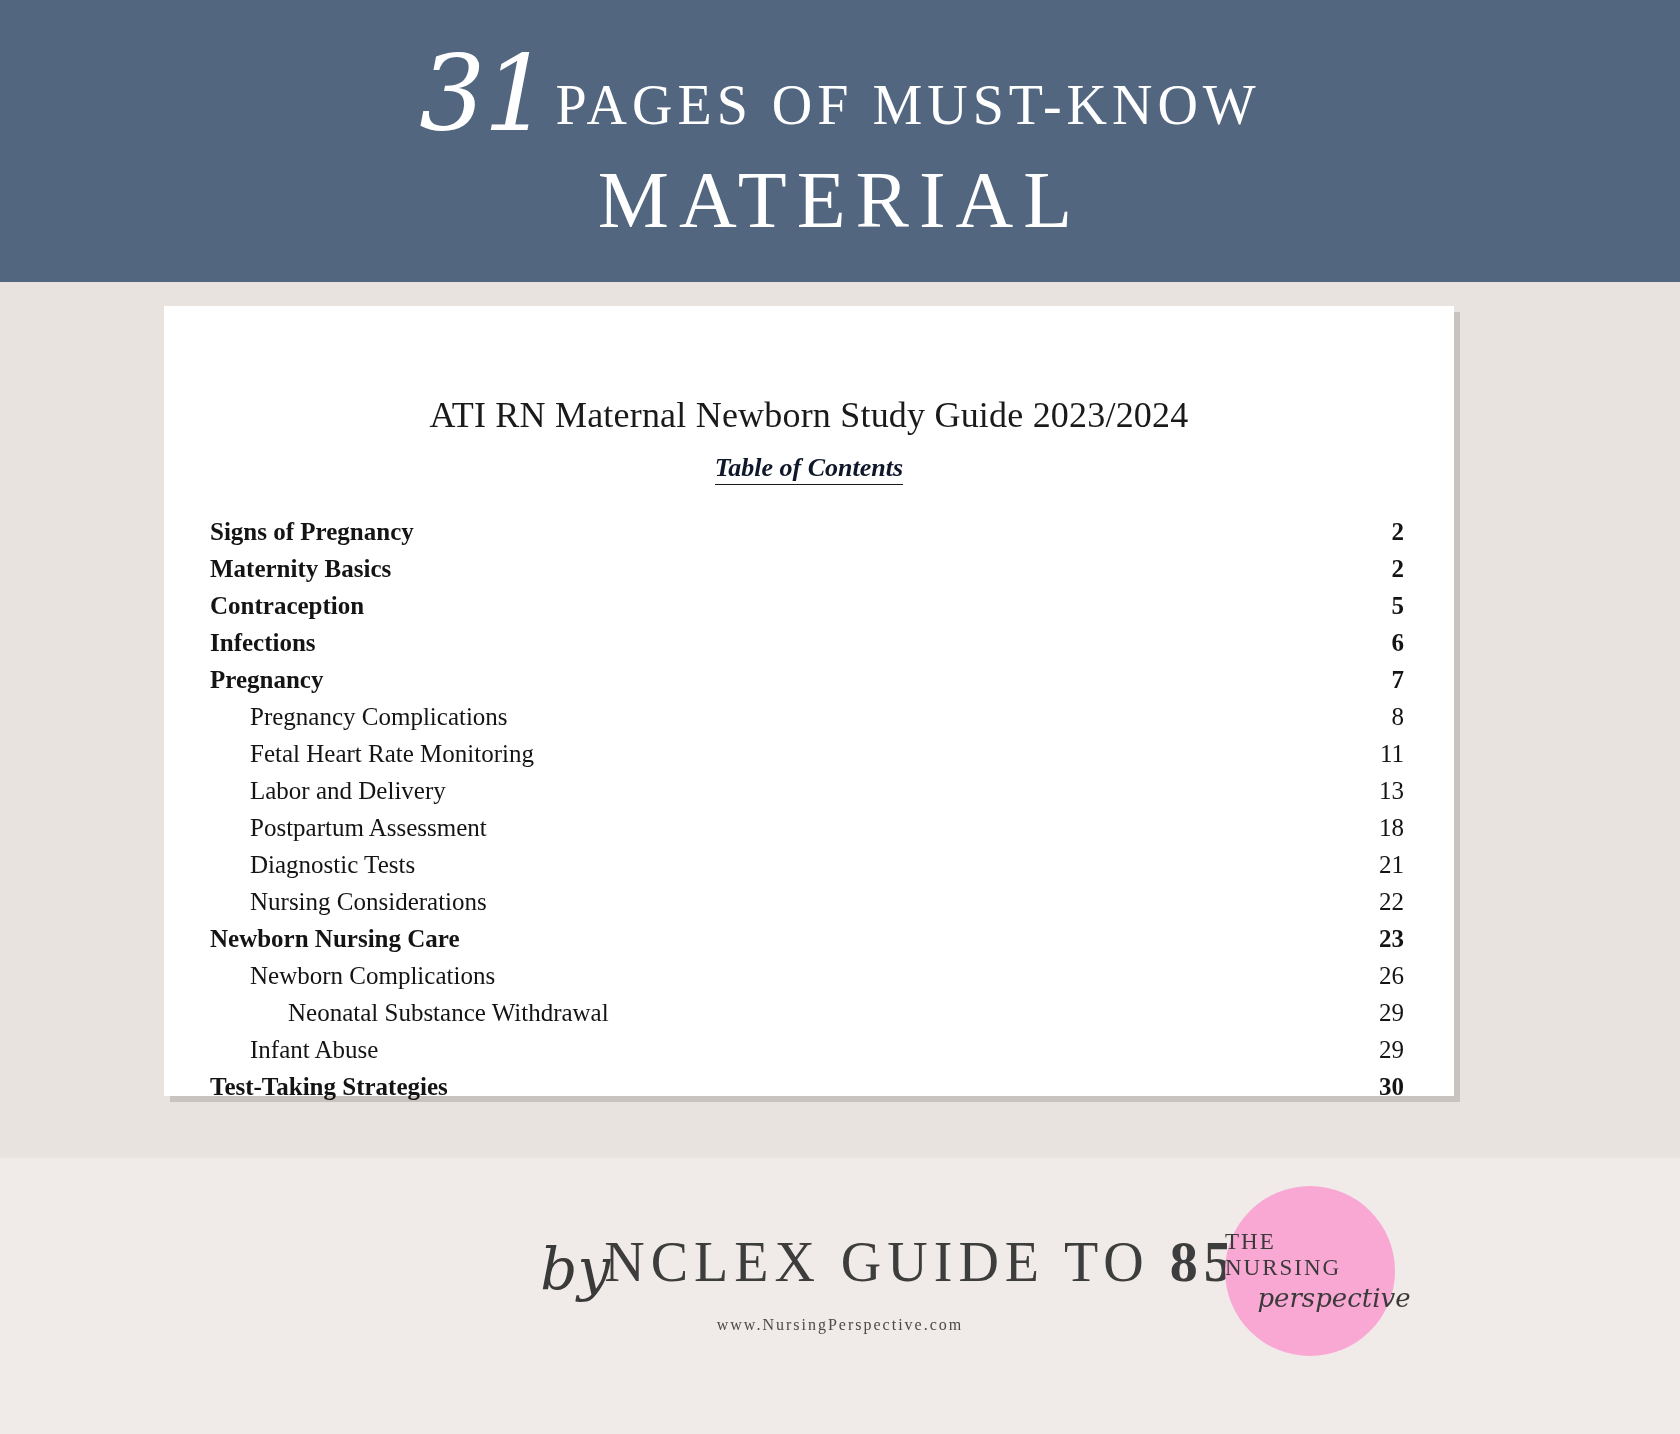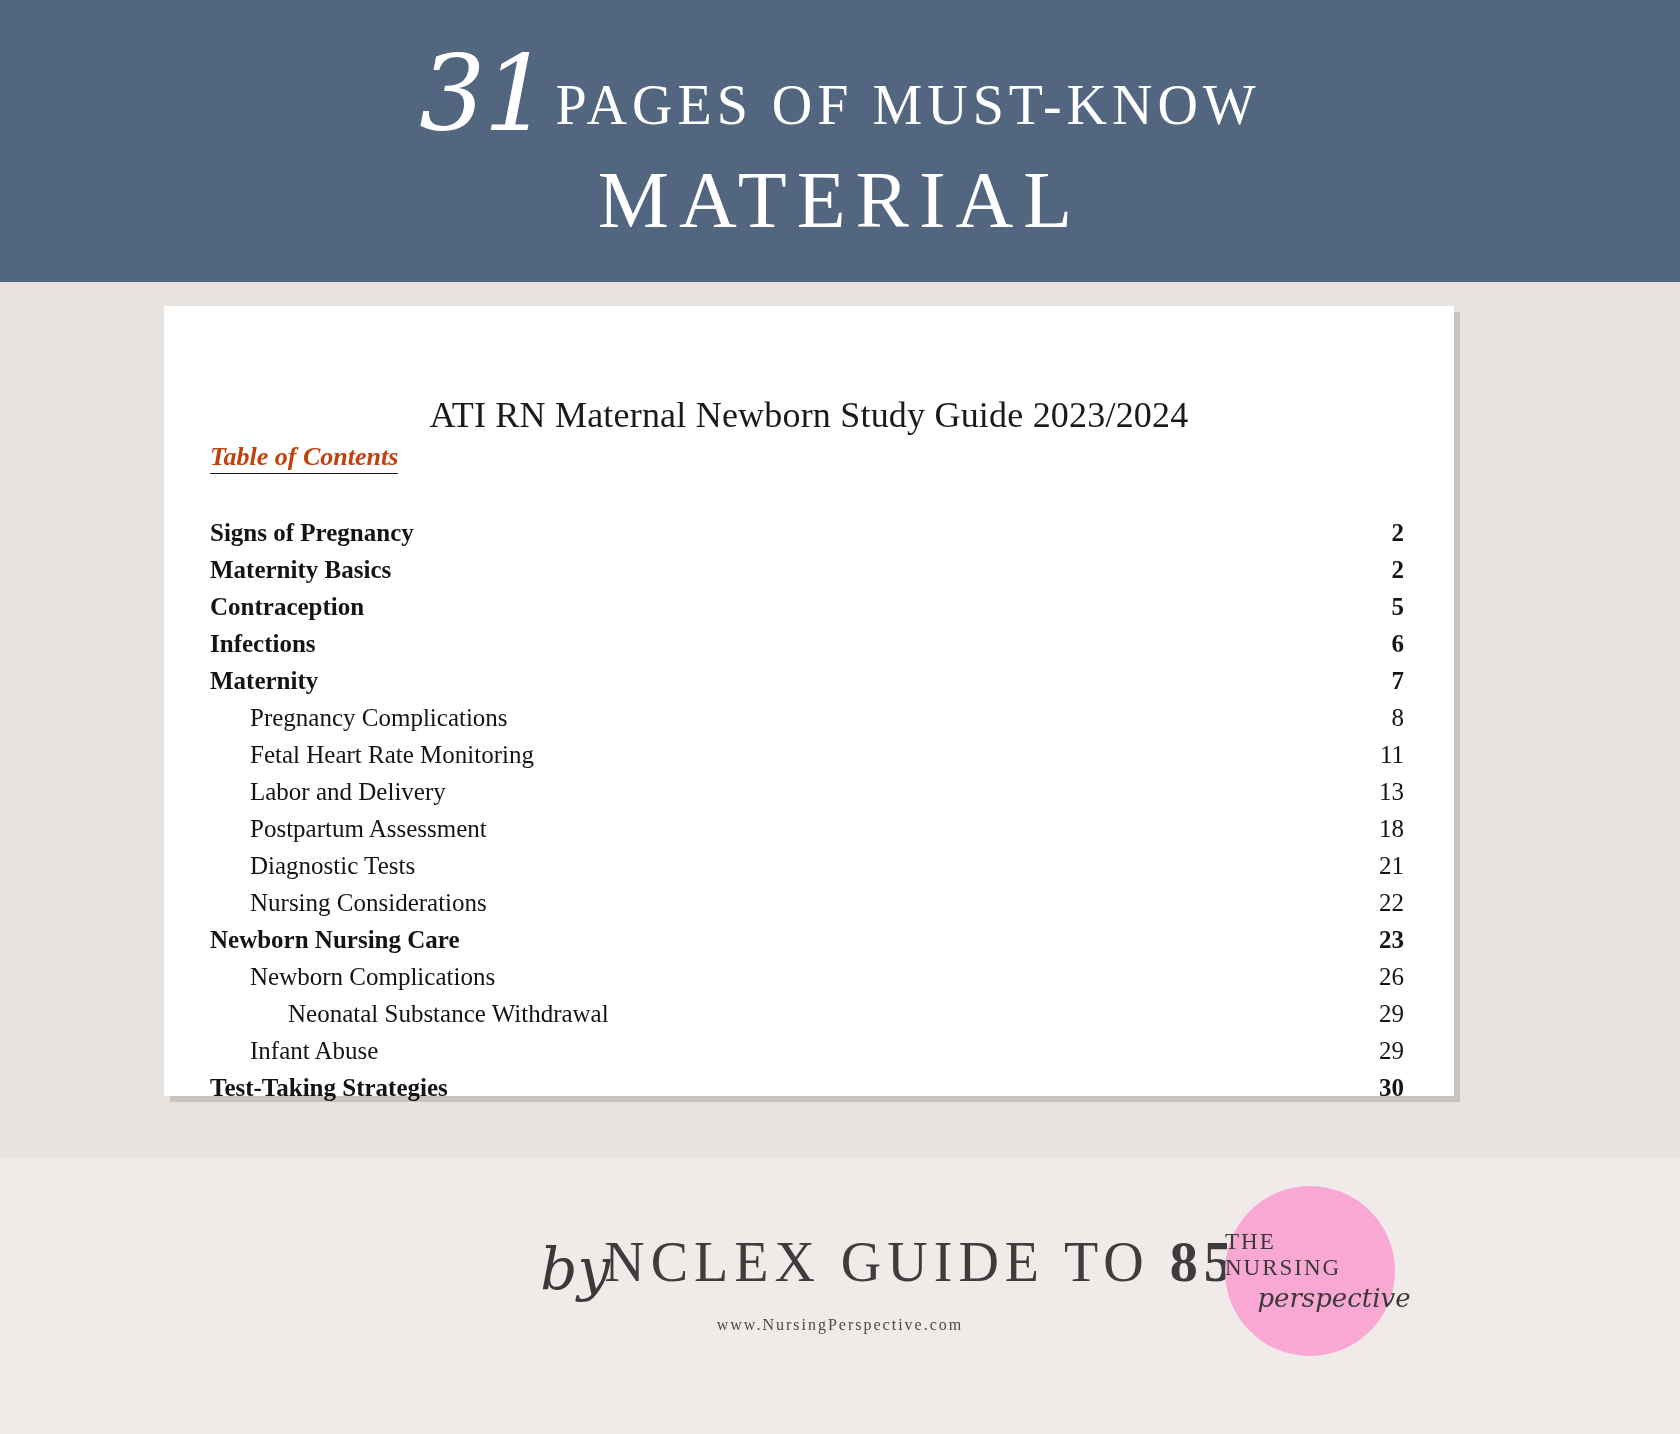--- a/index.html
+++ b/index.html
@@ -82,35 +82,35 @@
   }
   .doc-title {
     text-align: center;
     font-family: "Liberation Serif", serif;
     font-size: 36px;
     color: #1a1a1a;
     letter-spacing: 0.2px;
     margin: 18px 0 0 0;
   }
   .doc-subtitle {
-    text-align: left;
+    text-align: center;
     font-family: "Liberation Serif", serif;
     font-style: italic;
     font-weight: bold;
     font-size: 26px;
-    color: #c2410c;
-    margin: 6px 0 0 0;
+    color: #0f172a;
+    margin: 17px 0 0 0;
   }
   .doc-subtitle span {
     border-bottom: 1.5px solid #1a1a1a;
     padding-bottom: 2px;
   }
 
   .toc {
-    margin-top: 42px;
+    margin-top: 30px;
   }
   .toc-row {
     display: flex;
     align-items: baseline;
     justify-content: space-between;
     font-size: 25px;
     color: #141414;
     line-height: 1.0;
     padding: 6px 0;
   }
@@ -230,21 +230,21 @@
     </div>
     <div class="toc-row lvl0">
       <span class="label">Contraception</span>
       <span class="page">5</span>
     </div>
     <div class="toc-row lvl0">
       <span class="label">Infections</span>
       <span class="page">6</span>
     </div>
     <div class="toc-row lvl0">
-      <span class="label">Maternity</span>
+      <span class="label">Pregnancy</span>
       <span class="page">7</span>
     </div>
     <div class="toc-row lvl1">
       <span class="label">Pregnancy Complications</span>
       <span class="page">8</span>
     </div>
     <div class="toc-row lvl1">
       <span class="label">Fetal Heart Rate Monitoring</span>
       <span class="page">11</span>
     </div>

